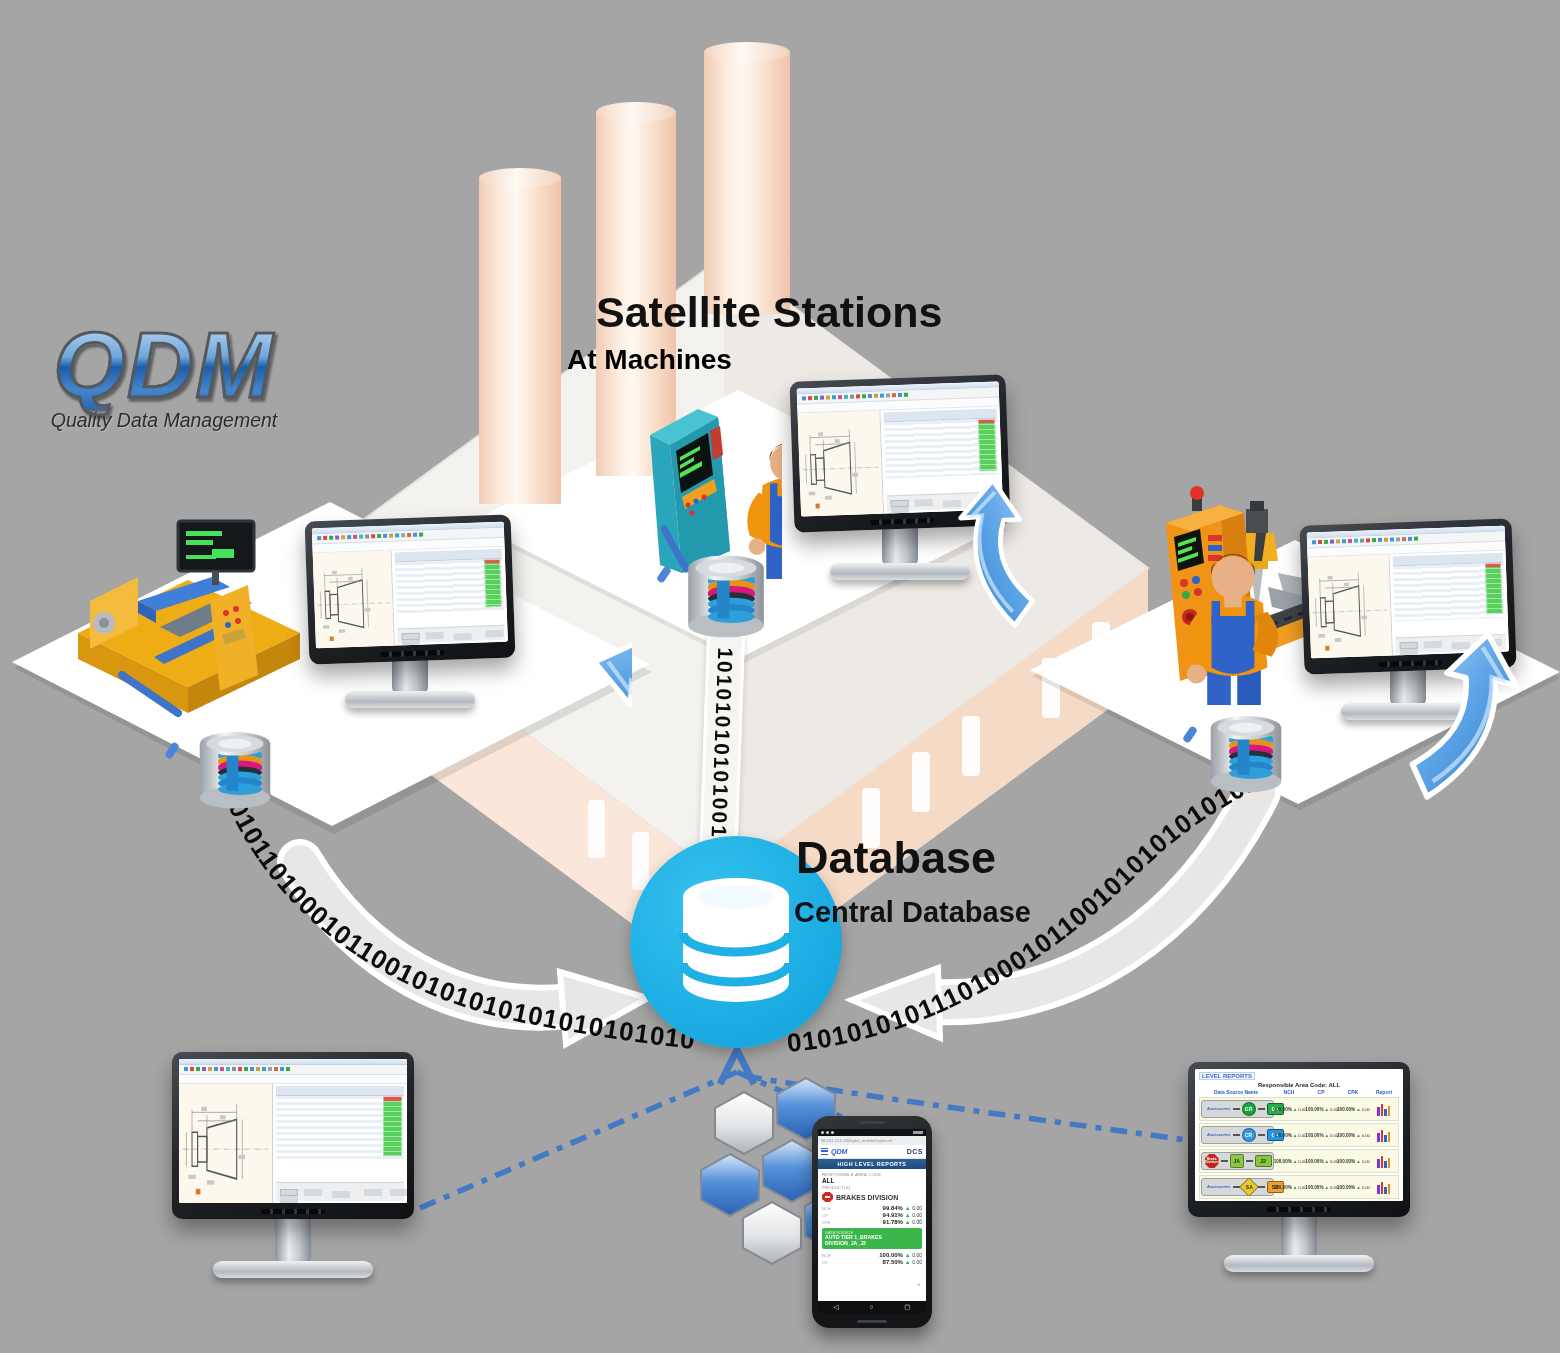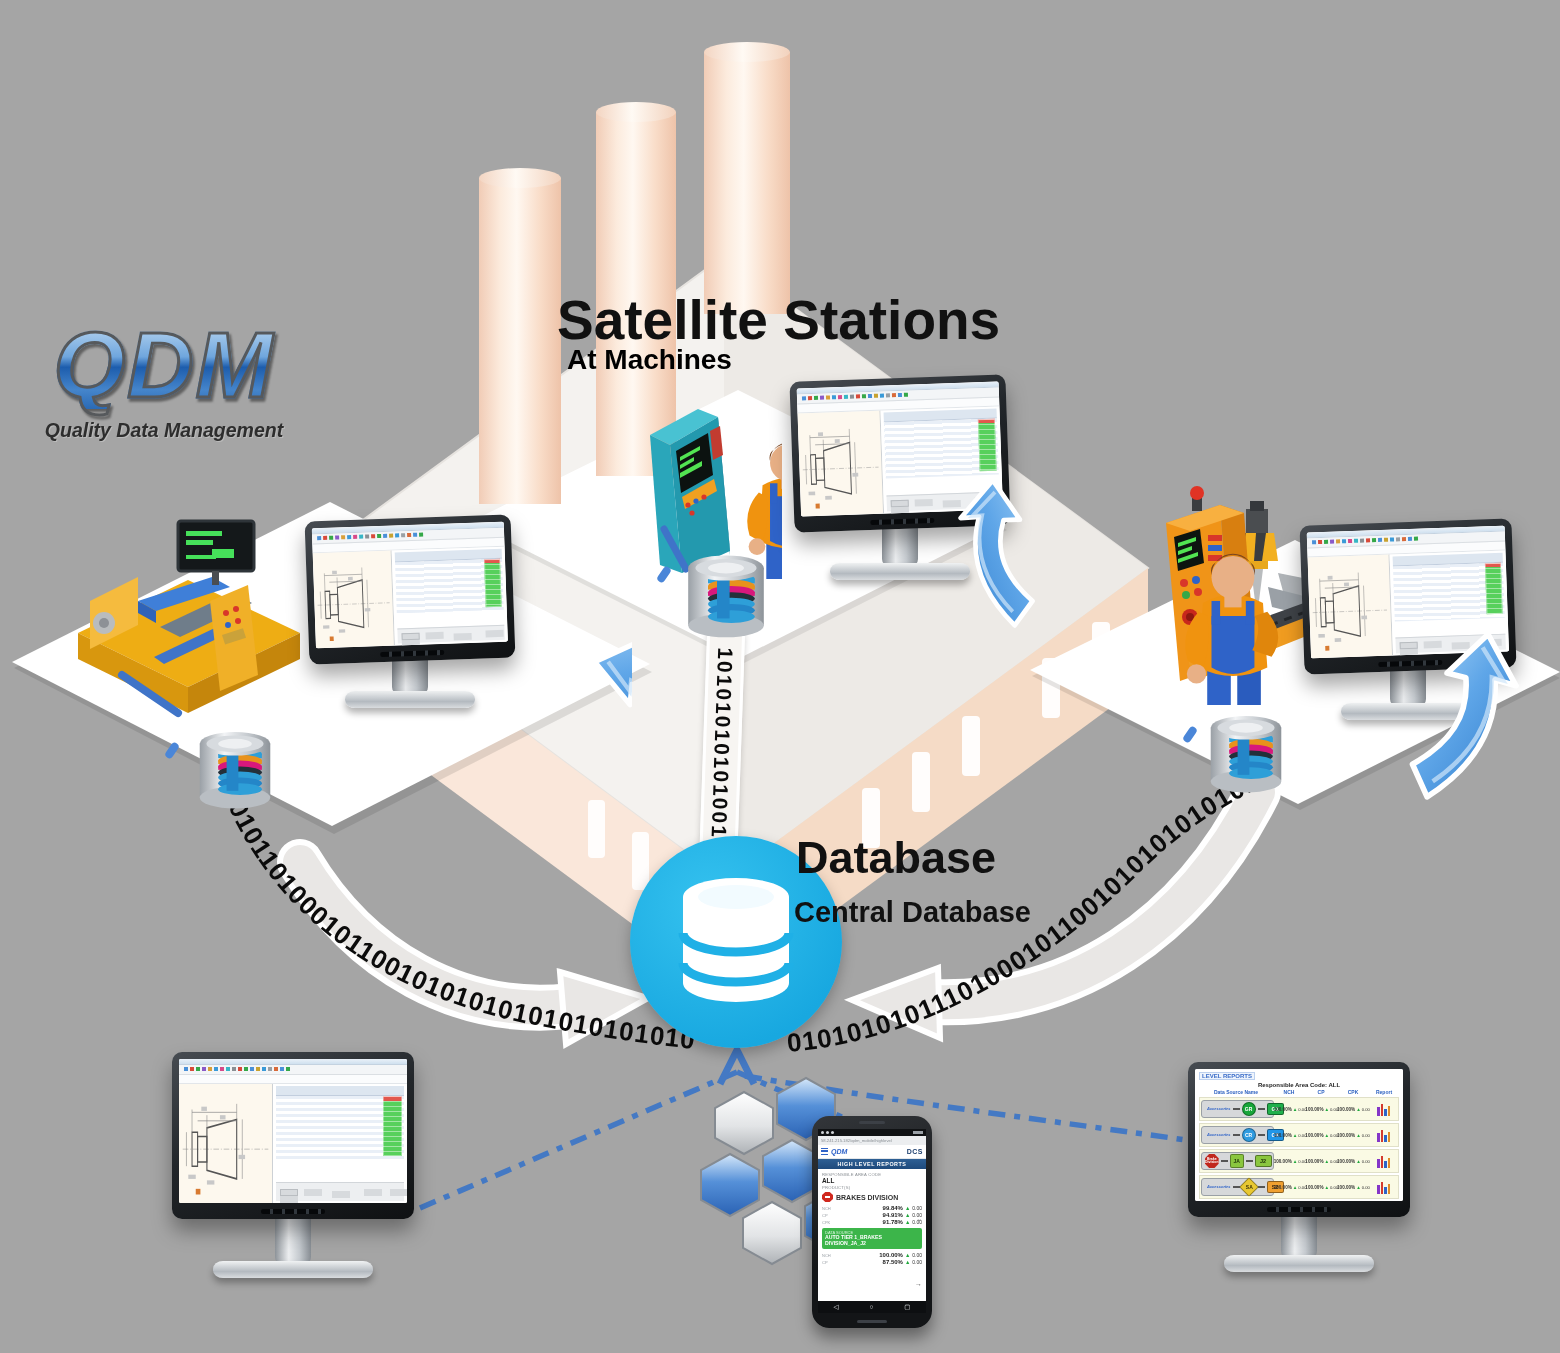--- a/index.html
+++ b/index.html
@@ -12,26 +12,26 @@
 
   
   #qdm-logo{left:14px;top:322px;width:300px;text-align:center}
   #qdm-logo .big{
     font-size:92px;font-weight:900;font-style:italic;letter-spacing:2px;line-height:.95;
     background:linear-gradient(180deg,#bcd8f2 0%,#6fa6dd 40%,#1d5dad 52%,#4585cb 78%,#2a6ab5 100%);
     -webkit-background-clip:text;background-clip:text;color:transparent;
     -webkit-text-stroke:3px #56595c;
     filter:drop-shadow(2px 3px 1px rgba(40,40,40,.55));
   }
-  #qdm-logo .tag{font-size:19.5px;font-weight:700;font-style:italic;color:#2d2d2d;margin-top:10px;
+  #qdm-logo .tag{font-size:19.5px;font-weight:400;font-style:italic;color:#2d2d2d;margin-top:0;
     text-shadow:1px 1px 0 rgba(255,255,255,.25)}
 
   
   .h-title{font-weight:800;color:#111}
-  #sat-title{left:557px;top:288px;font-size:55px}
+  #sat-title{left:596px;top:288px;font-size:43px}
   #sat-sub{left:567px;top:344px;font-size:28px;font-weight:800;color:#000000}
   #gw-title{left:796px;top:832px;font-size:45px}
   #gw-sub{left:794px;top:896px;font-size:29px;font-weight:800;color:#111}
 
   
   .chimney{position:absolute;background:linear-gradient(90deg,#f1ccb6 0%,#fcebdd 26%,#fff8f1 46%,#f9ddc9 74%,#eec3a9 100%);}
   .chimney::before{content:'';position:absolute;top:-10px;left:0;right:0;height:20px;border-radius:50%;
     background:linear-gradient(90deg,#f3d5c2,#fffaf4 45%,#f2d2bd)}
 
   

